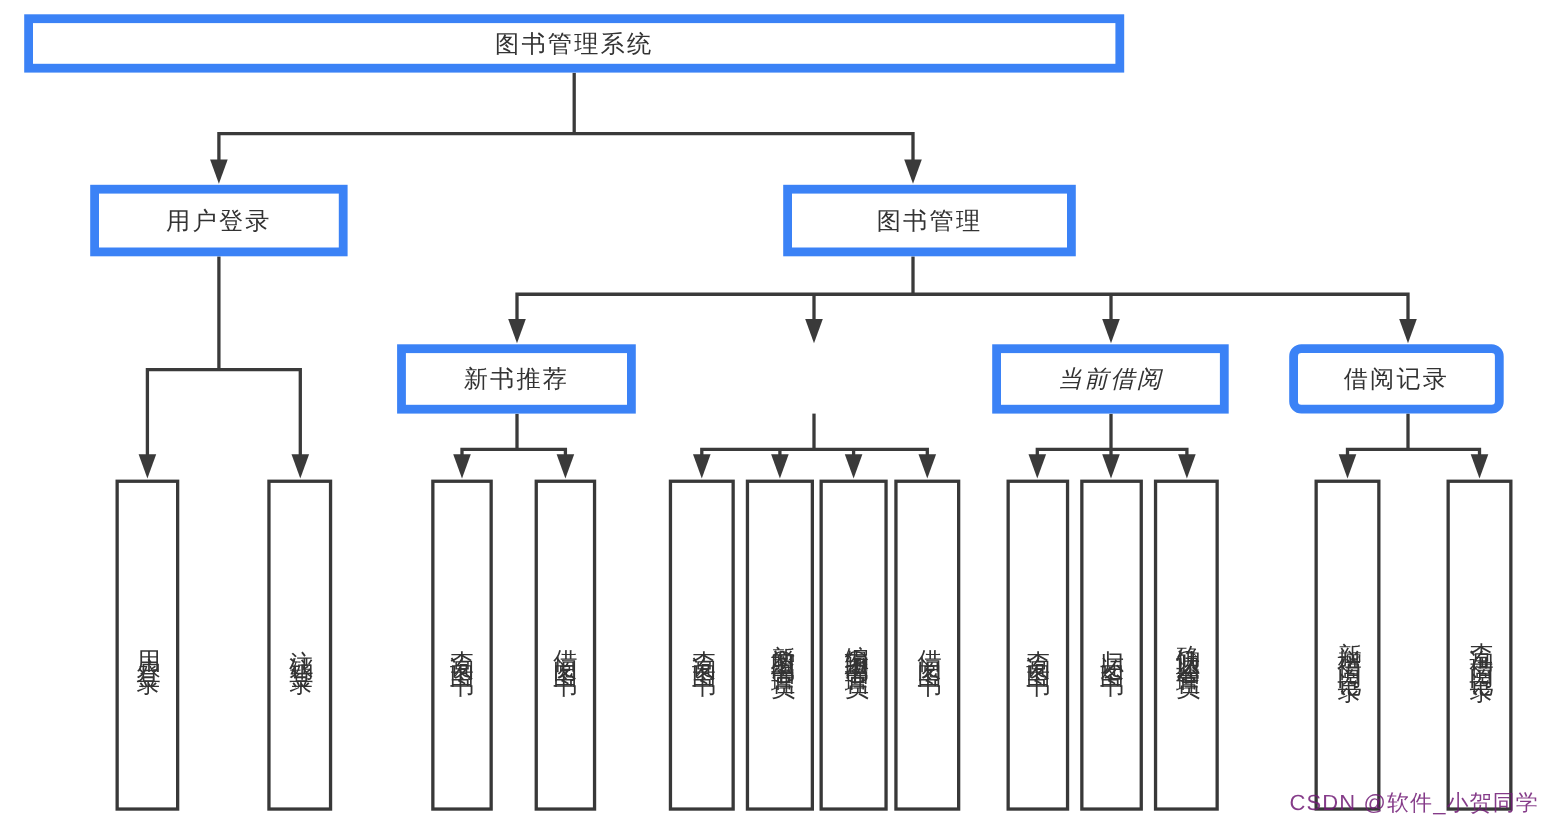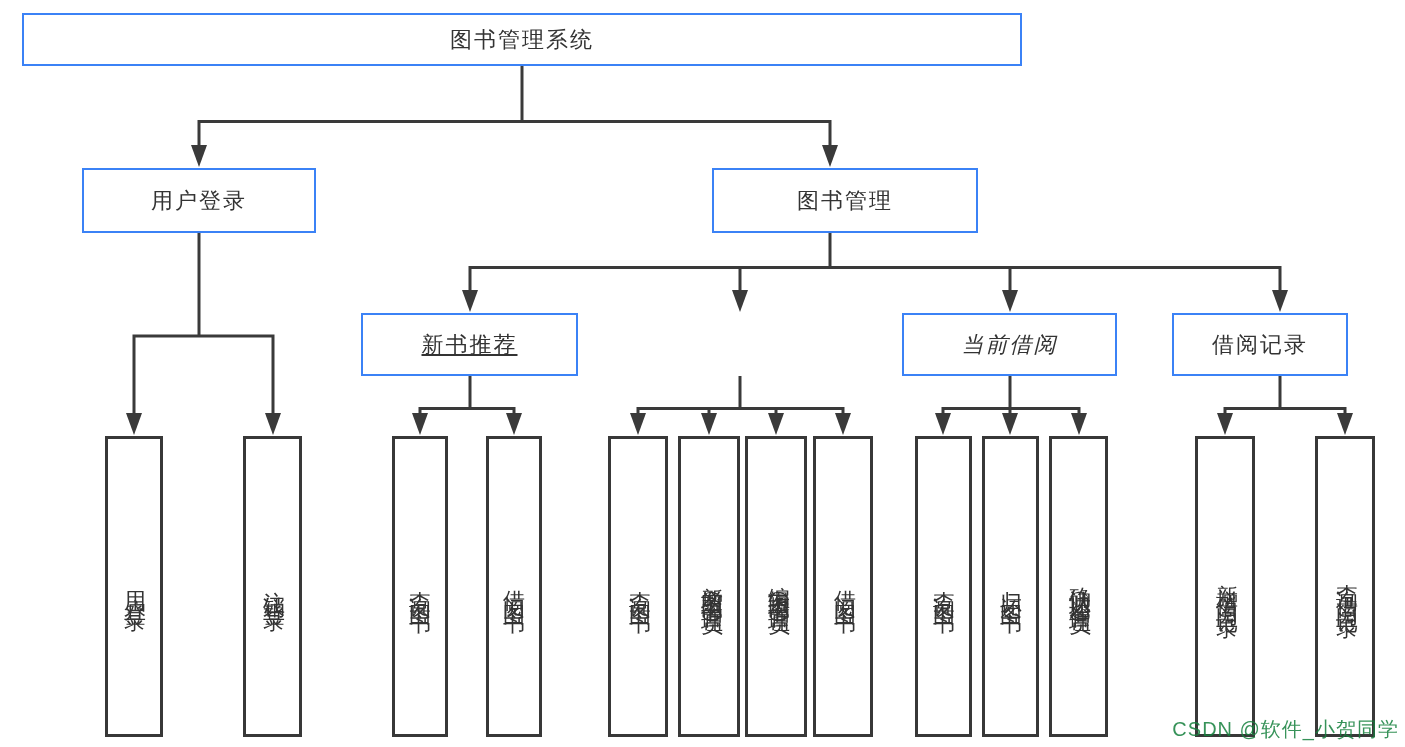--- a/index.html
+++ b/index.html
@@ -7,40 +7,40 @@
     position:relative;
     width:1405px;height:747px;
     background:#fff;
     font-family:"Liberation Sans","DejaVu Sans",sans-serif;
     overflow:hidden;
   }
   #connectors{position:absolute;left:0;top:0;z-index:1;}
   .node{
     position:absolute;z-index:2;
     background:#fff;
-    border:2px solid #3b82f6;
+    border:8px solid #3b82f6;
     box-sizing:border-box;
     display:flex;align-items:center;justify-content:center;
     font-size:22px;color:#333;letter-spacing:2px;
     white-space:nowrap;
   }
   .node-v{
     position:absolute;z-index:2;
     background:#fff;
     border:3px solid #383838;
     box-sizing:border-box;
     writing-mode:vertical-rl;text-orientation:mixed;
     text-align:center;
     font-size:22px;color:#333;letter-spacing:7px;
     line-height:50px;
   }
   .watermark{
     position:absolute;z-index:3;
     right:6px;bottom:4px;
-    font-size:20px;color:#15803d;opacity:.85;
+    font-size:20px;color:#701a75;opacity:.85;
     letter-spacing:1px;white-space:nowrap;
   }
 </style>
 </head>
 <body>
 
 <div id="stage">
 
   <svg id="connectors" width="1405" height="747" viewBox="0 0 1405 747">
     <g stroke="#3a3a3a" stroke-width="3" fill="none">
@@ -92,23 +92,23 @@
       <polygon points="1217,413 1233,413 1225,435"></polygon>
       <polygon points="1337,413 1353,413 1345,435"></polygon>
     </g>
   </svg>
 
   <div class="node" style="left:22px;top:13px;width:1000px;height:53px;">图书管理系统</div>
 
   <div class="node" style="left:82px;top:168px;width:234px;height:65px;">用户登录</div>
   <div class="node" style="left:712px;top:168px;width:266px;height:65px;">图书管理</div>
 
-  <div class="node" style="left:361px;top:313px;width:217px;height:63px;text-decoration:underline;">新书推荐</div>
+  <div class="node" style="left:361px;top:313px;width:217px;height:63px;">新书推荐</div>
   <div class="node" style="left:902px;top:313px;width:215px;height:63px;font-style:italic;">当前借阅</div>
-  <div class="node" style="left:1172px;top:313px;width:176px;height:63px;">借阅记录</div>
+  <div class="node" style="left:1172px;top:313px;width:195px;height:63px;border-radius:11px;">借阅记录</div>
 
   <div class="node-v" style="left:105px;top:436px;width:58px;height:301px;">用户登录</div>
   <div class="node-v" style="left:243px;top:436px;width:59px;height:301px;">注销登录</div>
 
   <div class="node-v" style="left:392px;top:436px;width:56px;height:301px;">查询图书</div>
   <div class="node-v" style="left:486px;top:436px;width:56px;height:301px;">借阅图书</div>
 
   <div class="node-v" style="left:608px;top:436px;width:60px;height:301px;">查询图书</div>
   <div class="node-v" style="left:678px;top:436px;width:62px;height:301px;letter-spacing:4px;">新增图书（管理员）</div>
   <div class="node-v" style="left:745px;top:436px;width:62px;height:301px;letter-spacing:4px;">编辑图书（管理员）</div>

